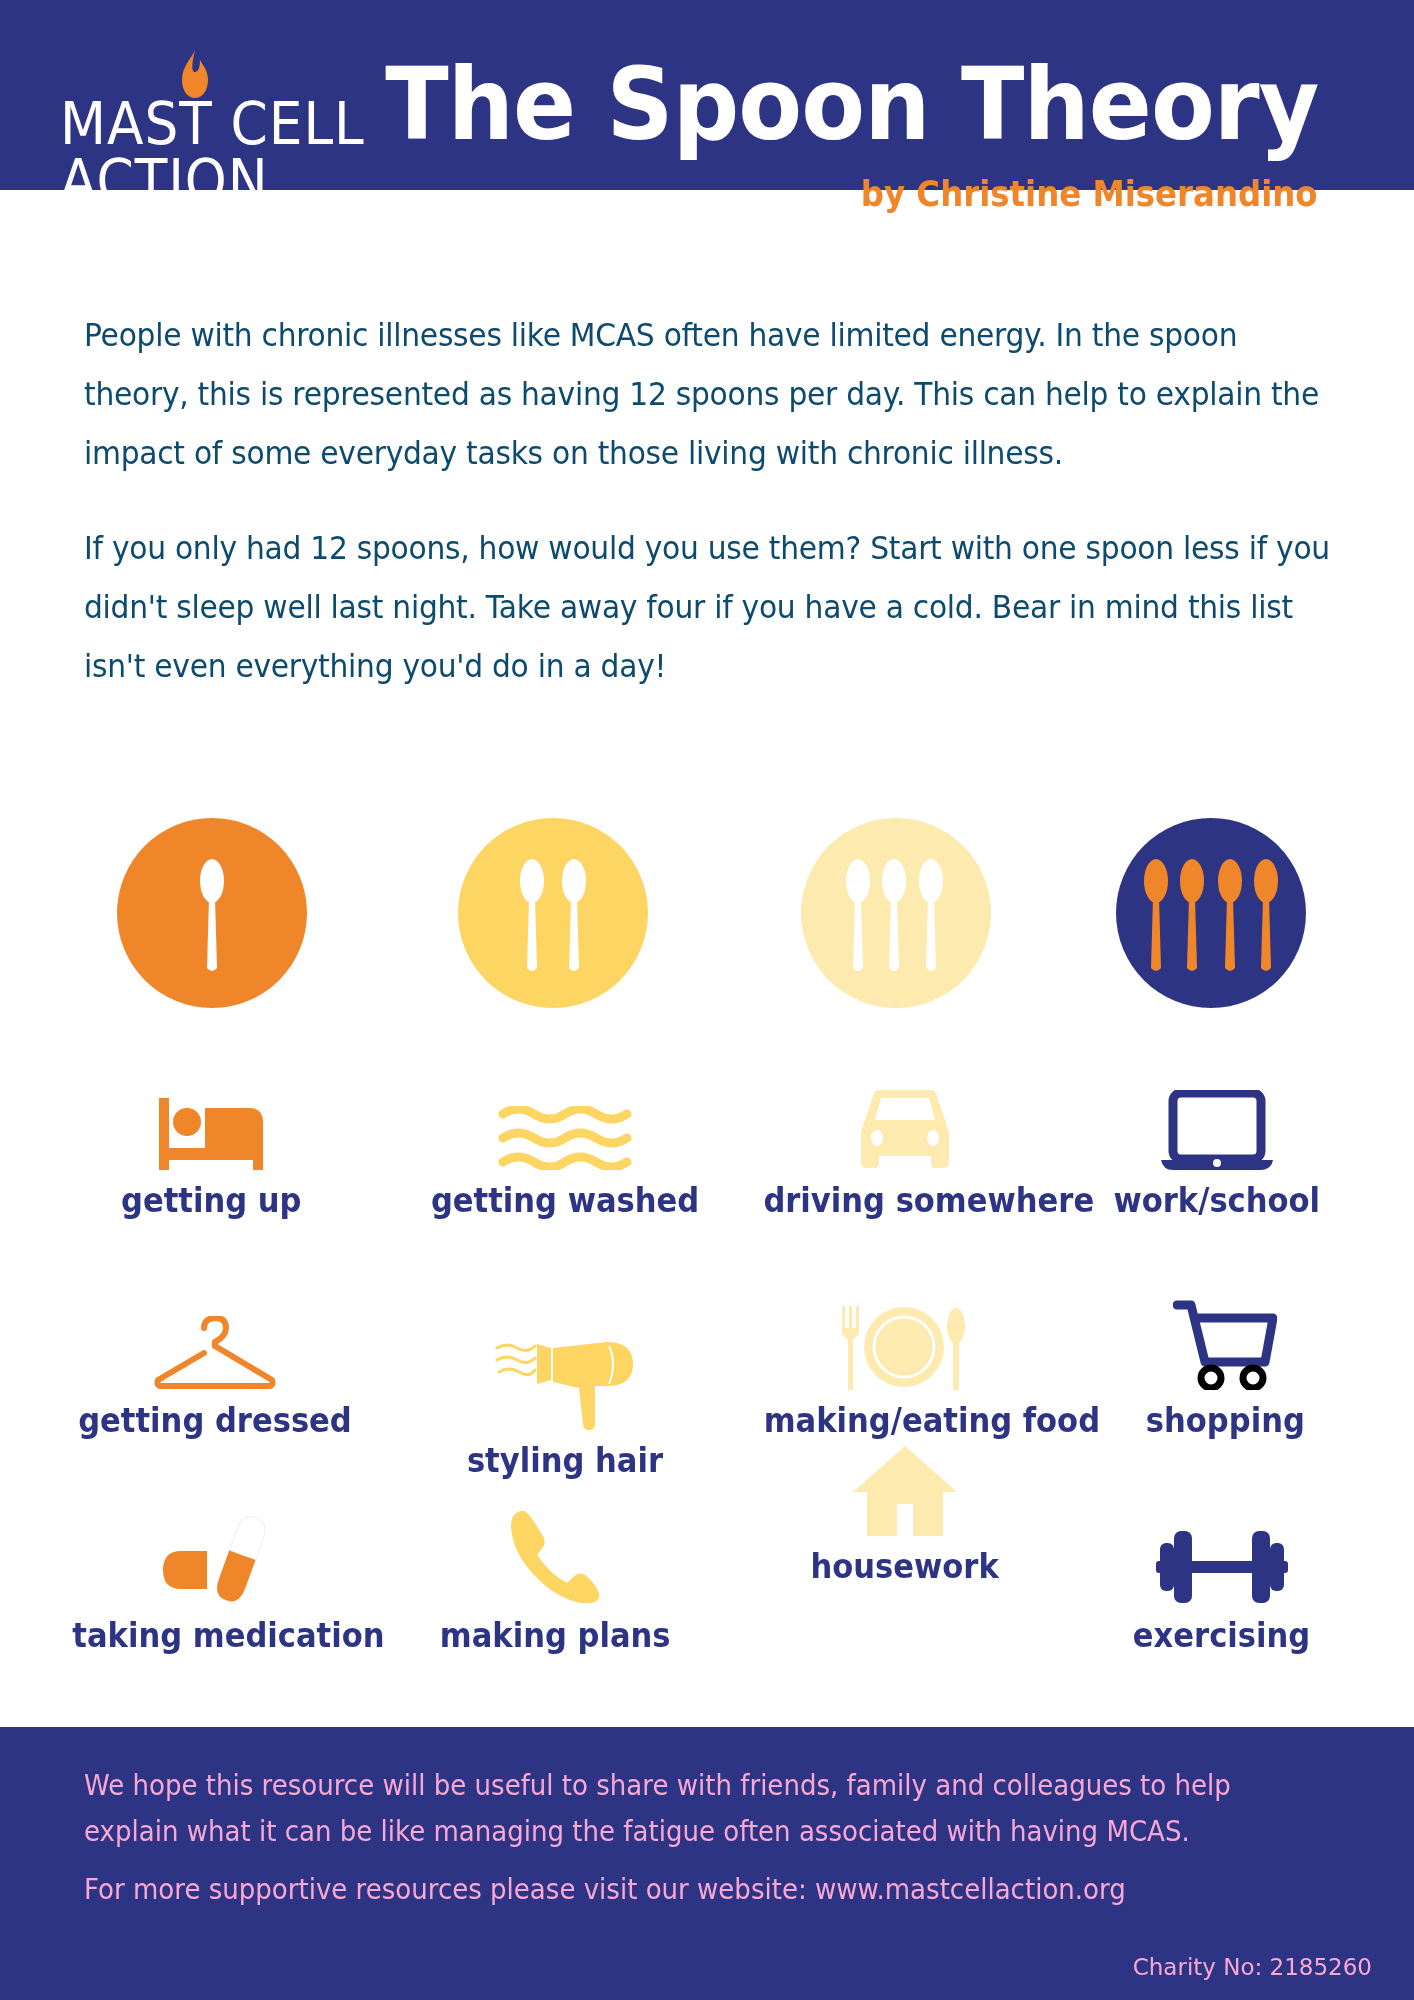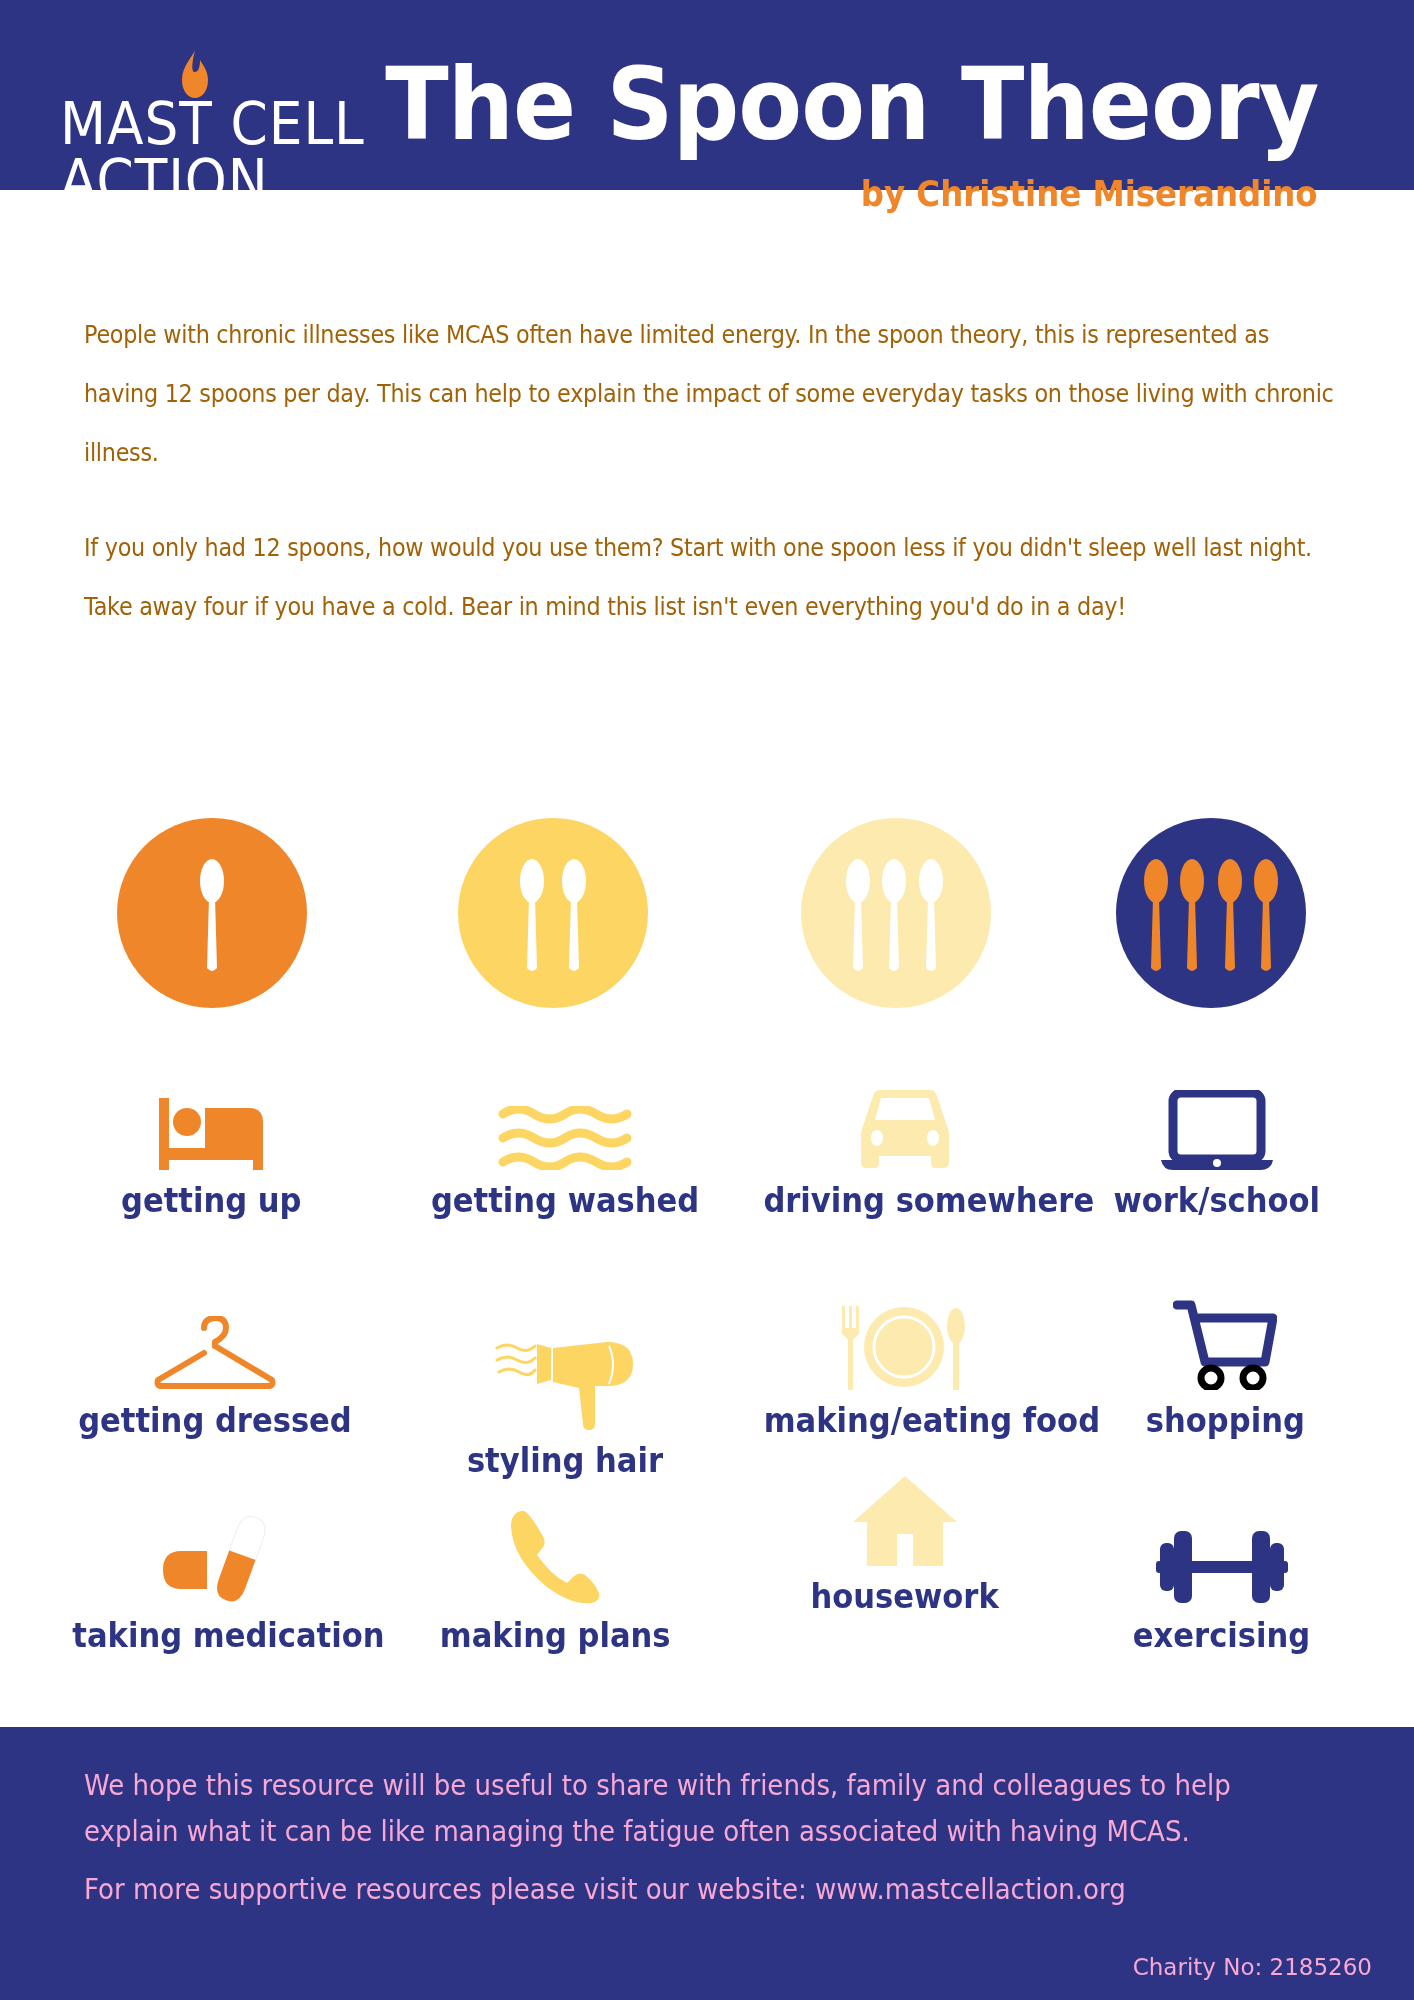--- a/index.html
+++ b/index.html
@@ -11,21 +11,21 @@
   .logo-line { position:absolute; left:0; color:#ffffff; font-family:"DejaVu Sans","Liberation Sans",sans-serif;
                font-weight:normal; font-size:58px; letter-spacing:1px; line-height:1; white-space:nowrap;
                transform:scaleX(0.92); transform-origin:left top; }
   .logo-line.l1 { top:45px; }
   .logo-line.l2 { top:102px; }
   .title { position:absolute; right:96px; top:52px; color:#ffffff; font-family:"DejaVu Sans","Liberation Sans",sans-serif;
            font-weight:bold; font-size:100px; line-height:1.05; white-space:nowrap; letter-spacing:-1px;
            transform:scaleX(0.93); transform-origin:right top; }
   .subtitle { position:absolute; right:96px; top:174px; color:#F0862A; font-weight:bold; font-size:36px;
               line-height:1.1; white-space:nowrap; transform:scaleX(0.9); transform-origin:right top; }
-  .intro { position:absolute; left:84px; top:306px; width:1260px; color:#a16207; font-size:24px;
+  .intro { position:absolute; left:84px; top:306px; width:1260px; color:#0c4a6e; font-size:32px;
            line-height:59px; letter-spacing:-0.3px; }
   .intro p { margin:0 0 36px 0; transform:scaleX(0.93); transform-origin:left top; width:1350px; }
   .circle { position:absolute; width:190px; height:190px; border-radius:50%; top:818px; }
   .circle svg { position:absolute; left:0; top:0; }
   .task { position:absolute; width:320px; text-align:center; }
   .task .icon { position:relative; height:110px; display:flex; align-items:flex-end; justify-content:center; }
   .task .label { color:#2E3484; font-weight:bold; font-size:34px; line-height:1.2; white-space:nowrap;
                  transform:scaleX(0.9); display:inline-block; margin-top:10px; }
   .footer { position:absolute; left:0; top:1727px; width:1414px; height:273px; background:#2E3484; color:#f9a8d4; }
   .footer-text { position:absolute; left:84px; top:36px; width:1250px; font-size:28px; line-height:46px; }
@@ -214,21 +214,21 @@
   <span class="label">taking medication</span>
 </div>
 <div class="task" style="left:395px; top:1495px;">
   <div class="icon">
     <svg width="96" height="96" viewBox="0 0 96 96">
       <path fill="#FDD563" d="M14 2 Q4 4 4 18 Q6 50 40 78 Q64 96 84 94 Q94 92 92 84 Q88 74 78 66 Q72 62 66 68 L60 74 Q44 66 30 46 L36 38 Q40 32 34 24 Q26 10 20 4 Q17 1 14 2 Z"></path>
     </svg>
   </div>
   <span class="label">making plans</span>
 </div>
-<div class="task" style="left:745px; top:1456px;">
+<div class="task" style="left:745px; top:1426px;">
   <div class="icon">
     <svg width="104" height="90" viewBox="0 0 104 90">
       <path fill="#FDEAAE" d="M52 0 L104 46 L90 46 L90 90 L60 90 L60 58 L44 58 L44 90 L14 90 L14 46 L0 46 Z"></path>
     </svg>
   </div>
   <span class="label">housework</span>
 </div>
 <div class="task" style="left:1062px; top:1495px;">
   <div class="icon">
     <svg width="132" height="76" viewBox="0 0 132 76">

